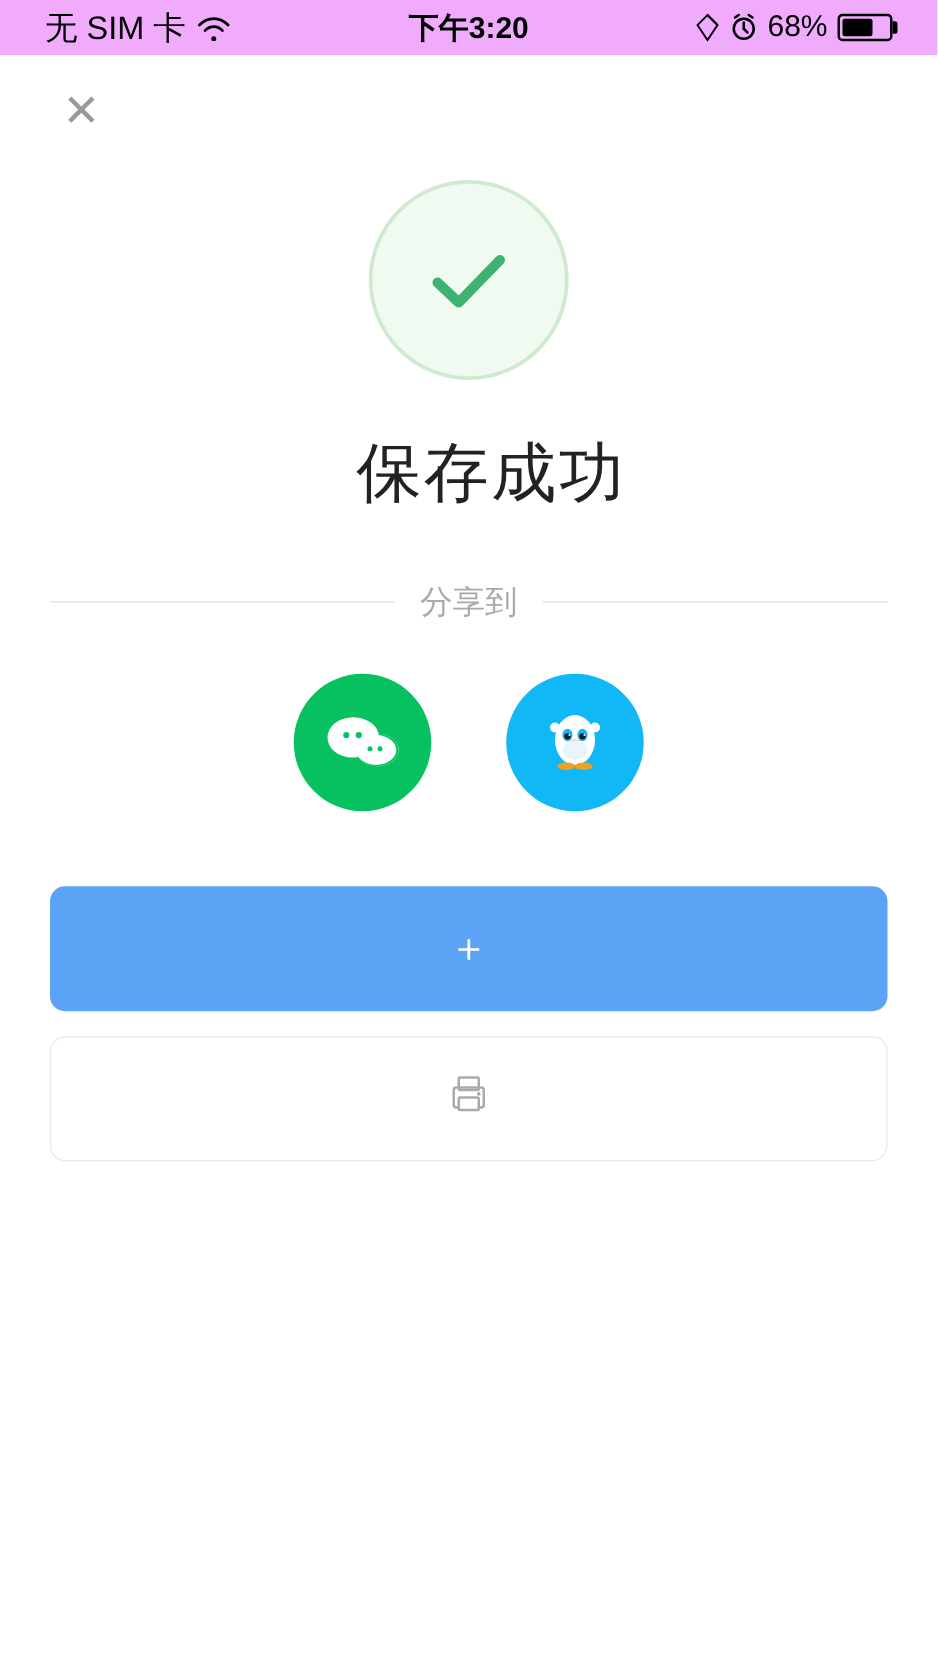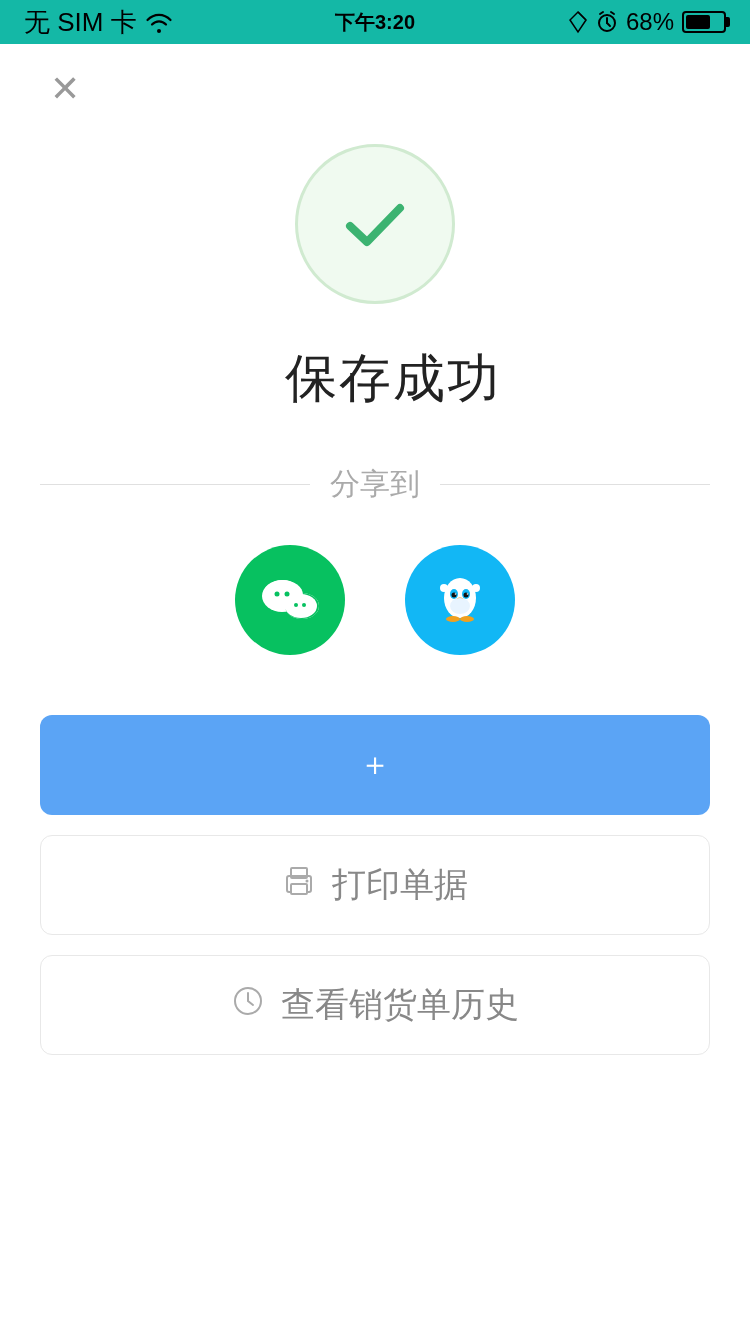--- a/index.html
+++ b/index.html
@@ -12,34 +12,34 @@
       font-family: -apple-system, "PingFang SC", "Helvetica Neue", sans-serif;
       display: flex;
       flex-direction: column;
     }
 
     
     .status-bar {
       display: flex;
       justify-content: space-between;
       align-items: center;
-      padding: 8px 24px;
+      padding: 8px 36px;
       height: 44px;
-      background: #14b8a6;
+      background: #f0abfc;
     }
     .status-left {
       display: flex;
       align-items: center;
       gap: 8px;
       font-size: 26px;
       font-weight: 500;
       color: #000;
     }
     .status-center {
-      font-size: 20px;
+      font-size: 24px;
       font-weight: 600;
       color: #000;
       position: absolute;
       left: 50%;
       transform: translateX(-50%);
     }
     .status-right {
       display: flex;
       align-items: center;
       gap: 8px;
@@ -141,21 +141,21 @@
       align-items: center;
       gap: 20px;
       margin-bottom: 40px;
     }
     .divider-line {
       flex: 1;
       height: 1px;
       background: #e0e0e0;
     }
     .share-label {
-      font-size: 30px;
+      font-size: 26px;
       color: #aaa;
       white-space: nowrap;
     }
 
     
     .share-icons {
       display: flex;
       justify-content: center;
       gap: 60px;
       margin-bottom: 60px;
@@ -343,27 +343,17 @@
 
     <button class="action-btn btn-secondary">
       <span class="btn-icon">
         <svg width="34" height="34" viewBox="0 0 34 34" fill="none">
           <rect x="5" y="12" width="24" height="16" rx="2" stroke="#aaa" stroke-width="2" fill="none"></rect>
           <rect x="9" y="20" width="16" height="10" rx="1" stroke="#aaa" stroke-width="2" fill="white"></rect>
           <rect x="9" y="4" width="16" height="10" rx="1" stroke="#aaa" stroke-width="2" fill="none"></rect>
           <circle cx="25" cy="17" r="1.5" fill="#aaa"></circle>
         </svg>
       </span>
-      <span>打印单据</span>
     </button>
 
-    <button class="action-btn btn-secondary">
-      <span class="btn-icon">
-        <svg width="34" height="34" viewBox="0 0 34 34" fill="none">
-          <circle cx="17" cy="17" r="13" stroke="#aaa" stroke-width="2" fill="none"></circle>
-          <polyline points="17,9 17,17 22,21" stroke="#aaa" stroke-width="2" stroke-linecap="round" fill="none"></polyline>
-        </svg>
-      </span>
-      <span>查看销货单历史</span>
-    </button>
   </div>
 
 </div>
 
 </body></html>

